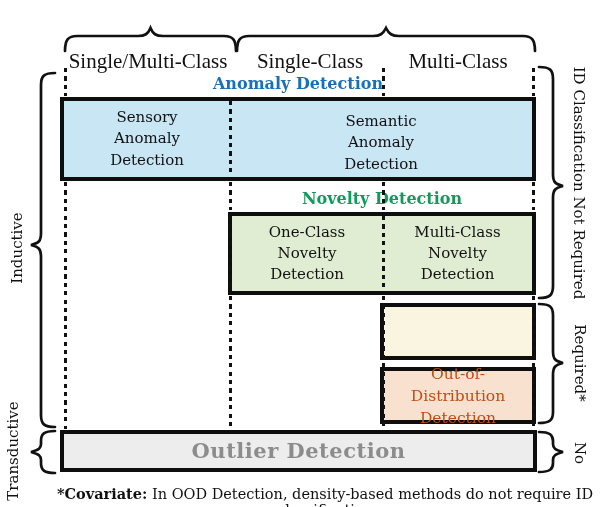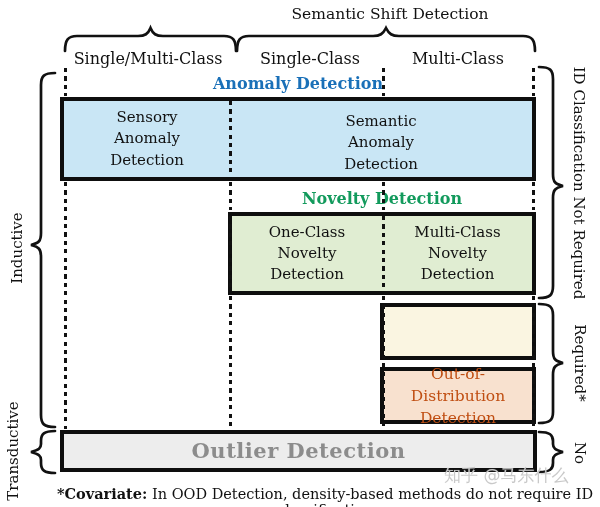--- a/index.html
+++ b/index.html
@@ -4,21 +4,21 @@
 <style>
   html,body { margin:0; padding:0; background:#fff; }
   #figure {
     position:relative; width:600px; height:507px; background:#ffffff;
     font-family:"DejaVu Serif","Liberation Serif",serif; color:#111;
     overflow:hidden;
   }
   .abs { position:absolute; }
   .ctr { text-align:center; }
   .toplabel { font-size:15.5px; }
-  .colhdr { font-size:16px; }
+  .colhdr { font-size:21px;font-family:Liberation Serif, serif; }
   .rot-ccw { transform:rotate(-90deg); }
   .rot-cw  { transform:rotate(90deg); }
   .sidelabel { font-size:15px; height:18px; line-height:18px; }
   .vdot {
     position:absolute; width:3px; z-index:3;
     background-image:repeating-linear-gradient(to bottom,#111 0px,#111 4.2px,transparent 4.2px,transparent 8.4px);
   }
   .box {
     position:absolute; box-sizing:border-box; border:4px solid #0e0e0e; z-index:2;
   }
@@ -44,21 +44,20 @@
     text-shadow:0 0 1px rgba(255,255,255,0.6);
   }
   svg.brace { position:absolute; overflow:visible; z-index:1; }
   svg.brace path { fill:none; stroke:#111; stroke-width:2.7; stroke-linecap:round; }
 </style>
 </head>
 <body>
 
 <div id="figure">
 
-  <div class="abs ctr toplabel" style="left:280px; top:5px; width:220px;">Semantic Shift Detection</div>
 
   <svg class="brace" style="left:64px; top:27px;" width="173" height="26" viewBox="0 0 173 26">
     <path d="M1,24 C1,13 4,9 13,9 L74,9 C81,9 84,7 86.5,1 C89,7 92,9 99,9 L160,9 C169,9 172,13 172,24"></path>
   </svg>
   <svg class="brace" style="left:236px; top:27px;" width="300" height="26" viewBox="0 0 300 26">
     <path d="M1,24 C1,13 4,9 13,9 L137,9 C144,9 147,7 150,1 C153,7 156,9 163,9 L287,9 C296,9 299,13 299,24"></path>
   </svg>
 
   <div class="abs ctr colhdr" style="left:63px; top:49px; width:170px;">Single/Multi-Class</div>
   <div class="abs ctr colhdr" style="left:237px; top:49px; width:146px;">Single-Class</div>
@@ -126,15 +125,14 @@
   <div class="cell ood-text" style="left:384px; top:371px; width:148px; height:49px;">Out-of-Distribution
 Detection</div>
 
   <div class="box box-outlier" style="left:60px; top:430px; width:477px; height:42px;"></div>
   <div class="cell outlier-text" style="left:64px; top:434px; width:469px; height:34px;">Outlier Detection</div>
 
   <div class="abs ctr footnote" style="left:50px; top:485px; width:550px;">
     <b>*Covariate:</b><span> In OOD Detection, density-based methods do not require ID classification</span>
   </div>
 
-  <div class="abs watermark" style="left:444px; top:464px; width:156px;">知乎 @马东什么</div>
 
 </div>
 
 </body></html>

